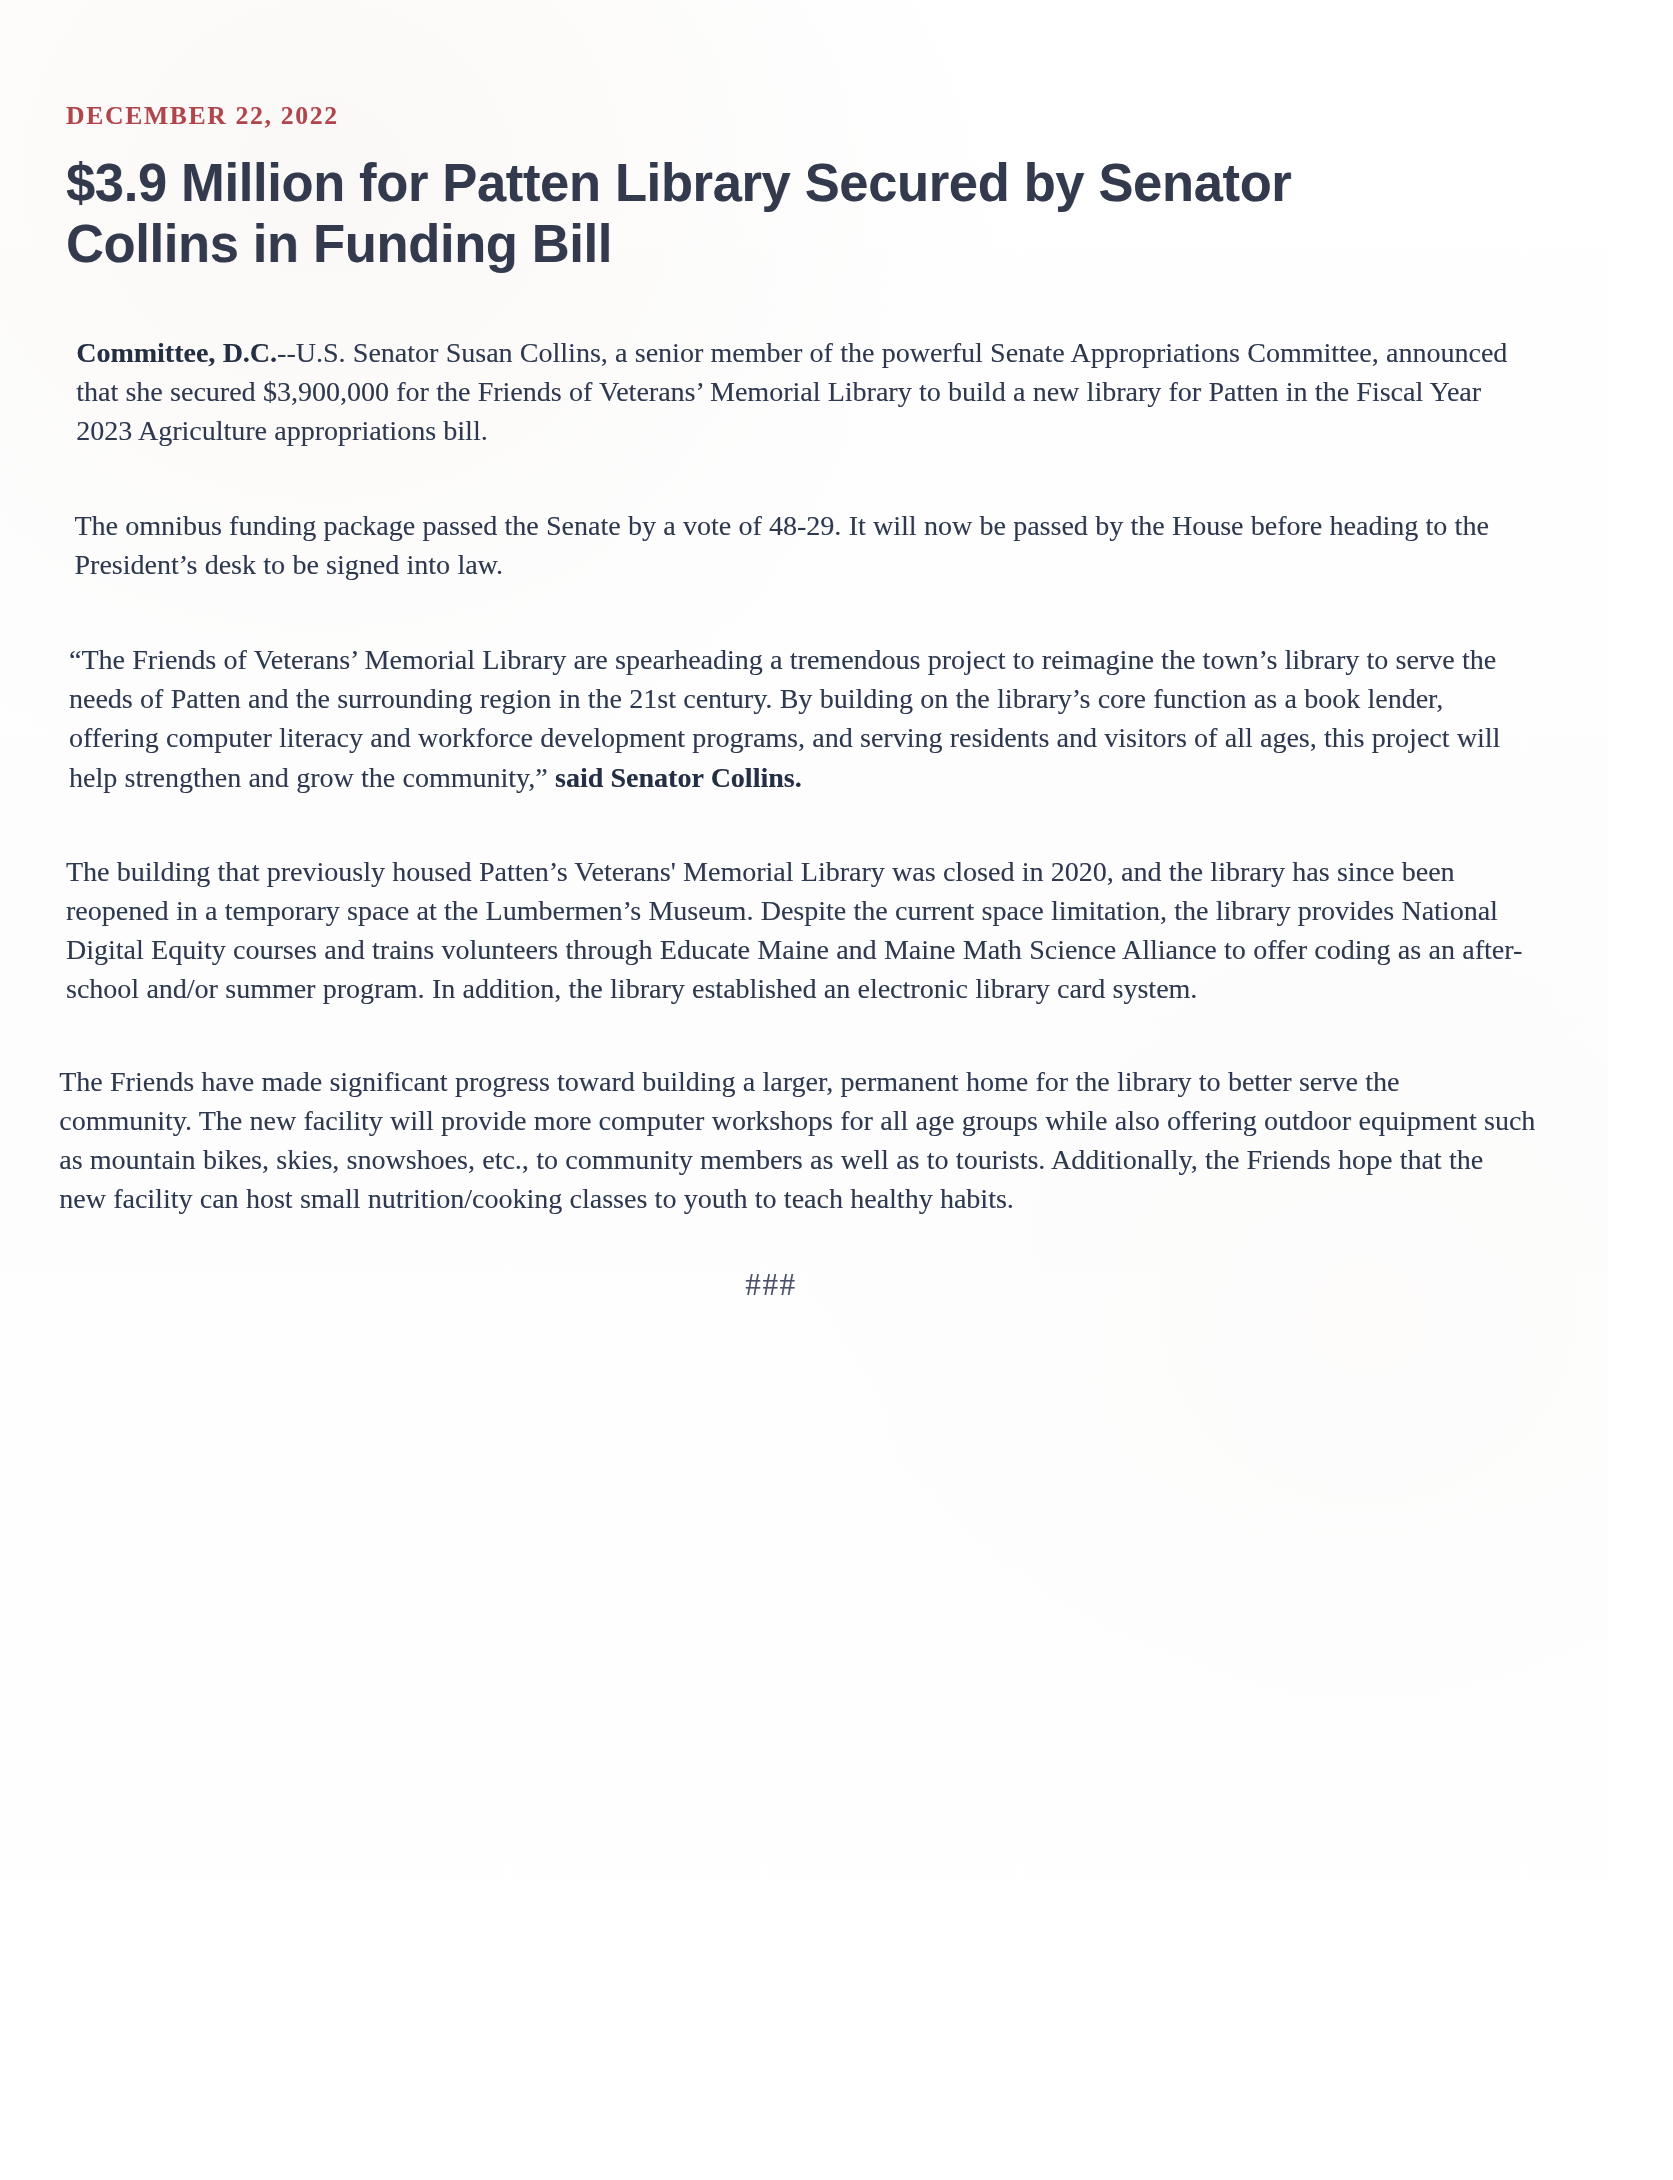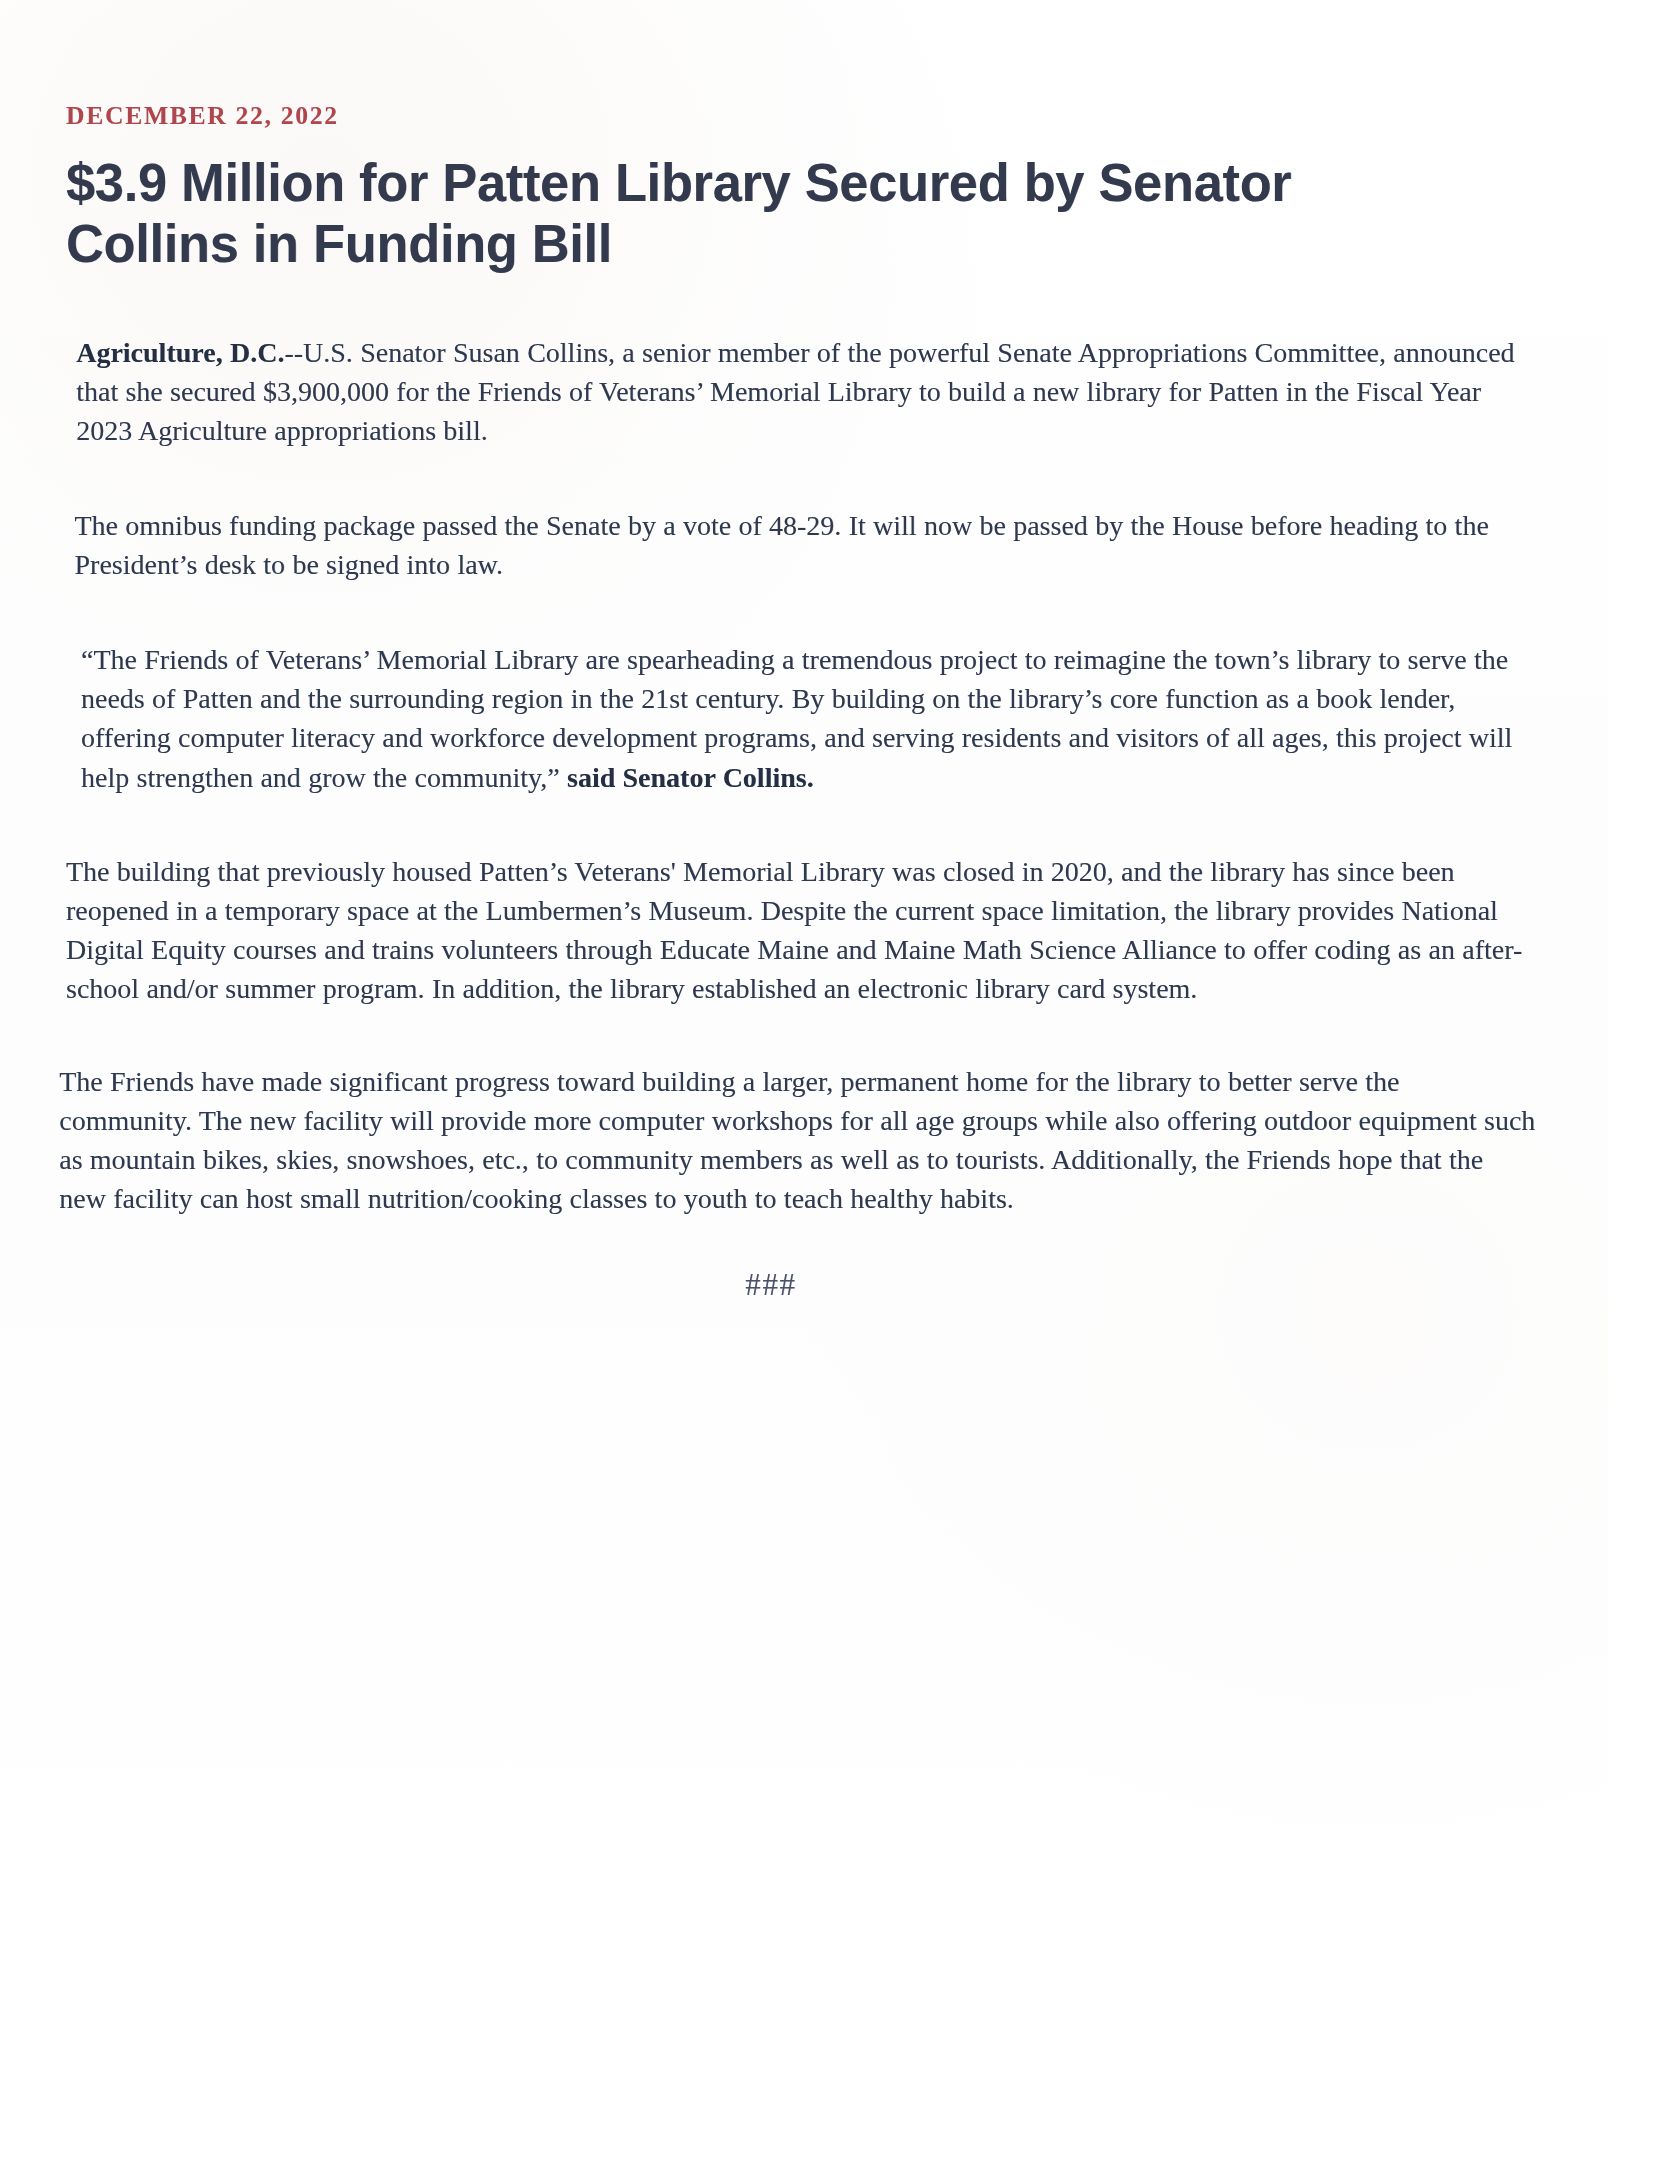--- a/index.html
+++ b/index.html
@@ -80,21 +80,21 @@
     text-shadow: 0.3px 0.2px 0.3px rgba(46,57,80,0.30);
   }
 
   .para b {
     font-weight: 700;
     color: #242f44;
   }
 
   .para.p1 { margin-left: 10.2px; margin-bottom: 55px; }
   .para.p2 { margin-left: 8.5px; margin-bottom: 56px; }
-  .para.p3 { margin-left: 15px;  margin-bottom: 55px; }
+  .para.p3 { margin-left: 3px;  margin-bottom: 55px; }
   .para.p4 { margin-left: 3.4px;  margin-bottom: 56px; }
   .para.p5 { margin-left: 0px;  margin-bottom: 53px; }
   .para.p6 { margin-left: -6.8px; margin-bottom: 34px; }
 
   
   .end-marker {
     color: #4a5168;
     font-family: "Liberation Serif", "DejaVu Serif", serif;
     font-size: 31px;
     letter-spacing: 1.7px;
@@ -109,21 +109,21 @@
 
 <div class="page">
   <div class="content">
 
     <div class="dateline">DECEMBER 22, 2022</div>
 
     <h1 class="headline">$3.9 Million for Patten Library Secured by Senator Collins in Funding Bill</h1>
 
     <div class="body-block">
 
-      <p class="para p1"><b>Agriculture, D.C.</b><span>--U.S. Senator Susan Collins, a senior member of the powerful Senate Appropriations Committee, announced that she secured $3,900,000 for the Friends of Veterans’ Memorial Library to build a new library for Patten in the Fiscal Year 2023 Agriculture appropriations bill.</span></p>
+      <p class="para p1"><b>Committee, D.C.</b><span>--U.S. Senator Susan Collins, a senior member of the powerful Senate Appropriations Committee, announced that she secured $3,900,000 for the Friends of Veterans’ Memorial Library to build a new library for Patten in the Fiscal Year 2023 Agriculture appropriations bill.</span></p>
 
       <p class="para p2"><span>The omnibus funding package passed the Senate by a vote of 48-29.  It will now be passed by the House before heading to the President’s desk to be signed into law.</span></p>
 
       <p class="para p3"><span>“The Friends of Veterans’ Memorial Library are spearheading a tremendous project to reimagine the town’s library to serve the needs of Patten and the surrounding region in the 21st century.  By building on the library’s core function as a book lender, offering computer literacy and workforce development programs, and serving residents and visitors of all ages, this project will help strengthen and grow the community,” </span><b>said Senator Collins.</b></p>
 
 
       <p class="para p5"><span>The building that previously housed Patten’s Veterans' Memorial Library was closed in 2020, and the library has since been reopened in a temporary space at the Lumbermen’s Museum.  Despite the current space limitation, the library provides National Digital Equity courses and trains volunteers through Educate Maine and Maine Math Science Alliance to offer coding as an after-school and/or summer program.  In addition, the library established an electronic library card system.</span></p>
 
       <p class="para p6"><span>The Friends have made significant progress toward building a larger, permanent home for the library to better serve the community.  The new facility will provide more computer workshops for all age groups while also offering outdoor equipment such as mountain bikes, skies, snowshoes, etc., to community members as well as to tourists.  Additionally, the Friends hope that the new facility can host small nutrition/cooking classes to youth to teach healthy habits.</span></p>
 

